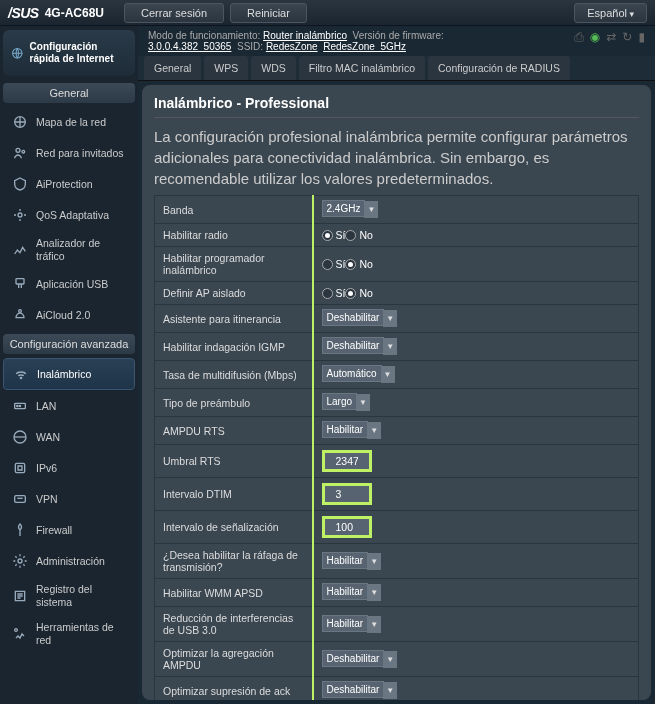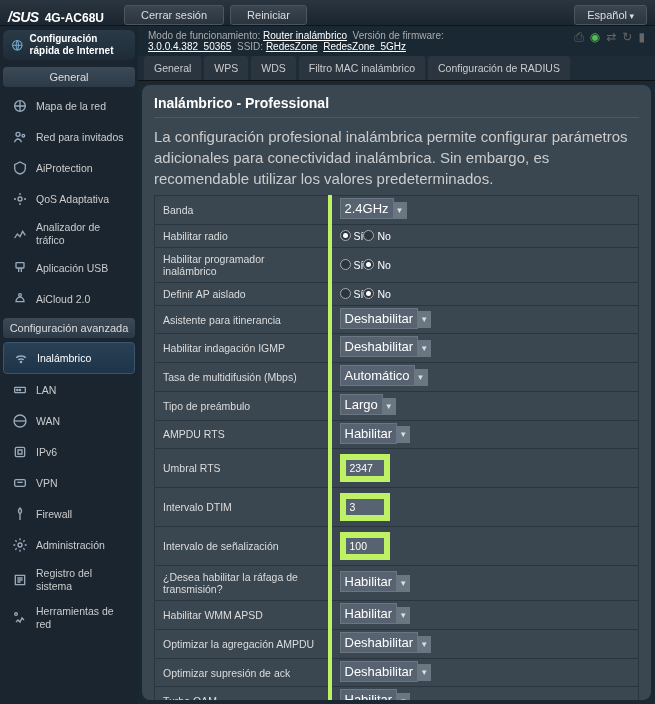--- a/index.html
+++ b/index.html
@@ -7,21 +7,21 @@
   width: 655px;
   height: 704px;
   background: #1a2833;
   font-family: Arial, sans-serif;
   font-size: 11px;
   color: #ccc;
   overflow: hidden;
 }
 .topbar {
   display: flex;
-  align-items: flex-end;
+  align-items: center;
   height: 26px;
   background: linear-gradient(#2a3540, #1a2530);
   border-bottom: 1px solid #0a1520;
   padding: 0 8px;
 }
 .logo {
   color: #fff;
   font-weight: bold;
   font-style: italic;
   font-size: 14px;
@@ -63,21 +63,21 @@
 .sidebar {
   width: 138px;
   background: #1a2530;
   display: flex;
   flex-direction: column;
   padding: 4px 3px;
 }
 .quick-setup {
   display: flex;
   align-items: center;
-  padding: 3px 8px;
+  padding: 11px 8px;
   color: #fff;
   font-size: 10px;
   font-weight: bold;
   line-height: 1.2;
   background: linear-gradient(#2a3a48, #1e2c38);
   border-radius: 6px;
   margin-bottom: 4px;
   cursor: pointer;
 }
 .quick-setup .qicon { width: 20px; height: 20px; margin-right: 6px; display:flex; align-items:center; justify-content:center; }
@@ -187,49 +187,49 @@
 .settings-table tr {
   border-bottom: 1px solid #2a3540;
 }
 .settings-table td {
   padding: 5px 8px;
   font-size: 10.5px;
   background: #3a4650;
   vertical-align: middle;
 }
 .settings-table td.lbl {
-  width: 175px;
+  width: 158px;
   color: #ddd;
-  border-right: 4px solid #bef264;
+  border-right: 2px solid #bef264;
 }
 .ctrl-select {
   background: #576370;
   color: #fff;
   border: 1px solid #6a7682;
   padding: 2px 4px;
-  font-size: 13px;
+  font-size: 10px;
   min-width: 75px;
 }
 .chev {
   display: inline-block;
   width: 14px;
   height: 17px;
   background: #6a7682;
   color: #ddd;
   text-align: center;
   line-height: 17px;
   font-size: 8px;
   vertical-align: middle;
   margin-left: -1px;
 }
 .ctrl-input {
   background: #576370;
   color: #fff;
-  border: 6px solid #bef264;
-  padding: 2px 4px;
+  border: 3px solid #bef264;
+  padding: 2px 11px;
   font-size: 10.5px;
   width: 50px;
 }
 .radio-group {
   display: flex;
   color: #fff;
 }
 .radio-group label { display: flex; align-items: center; gap: 3px; cursor: pointer; }
 .radio-dot {
   width: 11px; height: 11px; border-radius: 50%;
@@ -510,20 +510,24 @@
             </tr>
             <tr>
               <td class="lbl">¿Desea habilitar la ráfaga de transmisión?</td>
               <td><span class="ctrl-select">Habilitar</span><span class="chev">▼</span></td>
             </tr>
             <tr>
               <td class="lbl">Habilitar WMM APSD</td>
               <td><span class="ctrl-select">Habilitar</span><span class="chev">▼</span></td>
             </tr>
             <tr>
+              <td class="lbl">Reducción de interferencias de USB 3.0</td>
+              <td><span class="ctrl-select">Habilitar</span><span class="chev">▼</span></td>
+            </tr>
+            <tr>
               <td class="lbl">Optimizar la agregación AMPDU</td>
               <td><span class="ctrl-select">Deshabilitar</span><span class="chev">▼</span></td>
             </tr>
             <tr>
               <td class="lbl">Optimizar supresión de ack</td>
               <td><span class="ctrl-select">Deshabilitar</span><span class="chev">▼</span></td>
             </tr>
             <tr>
               <td class="lbl">Turbo QAM</td>
               <td><span class="ctrl-select">Habilitar</span><span class="chev">▼</span></td>

